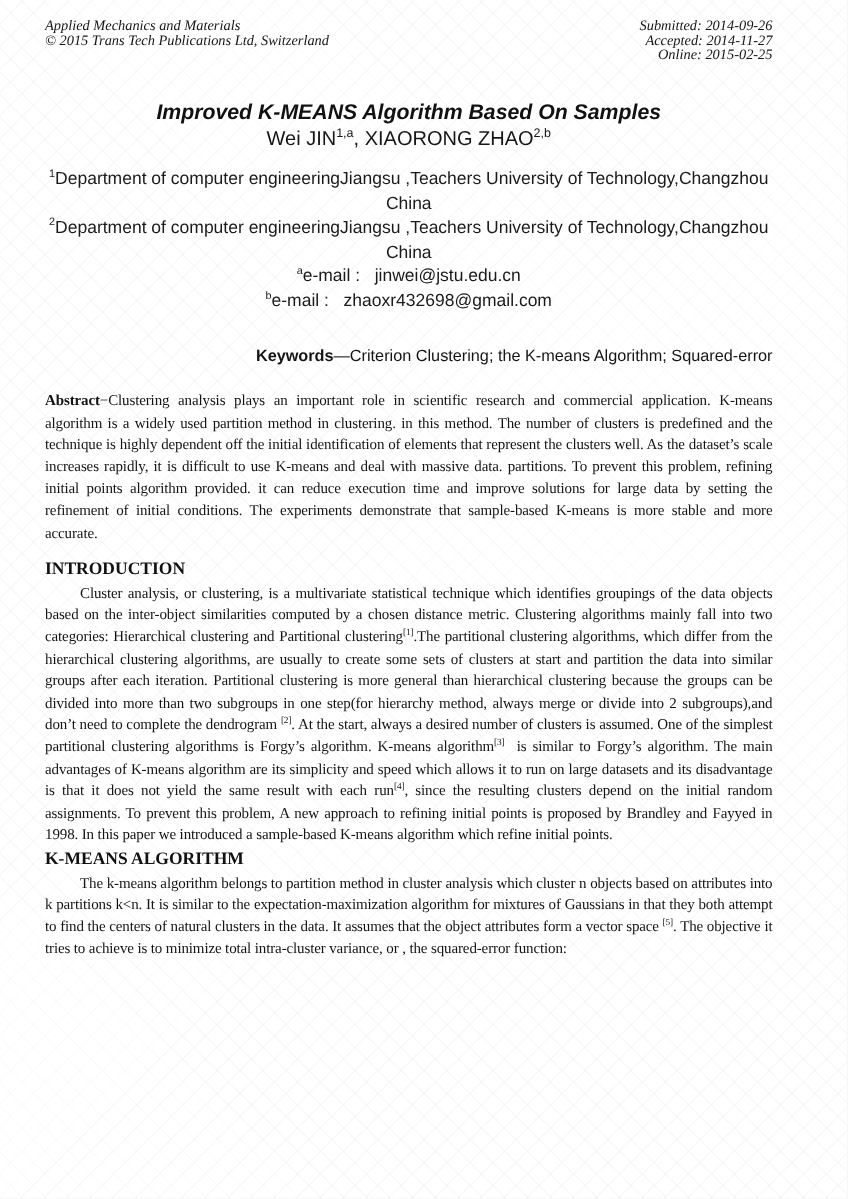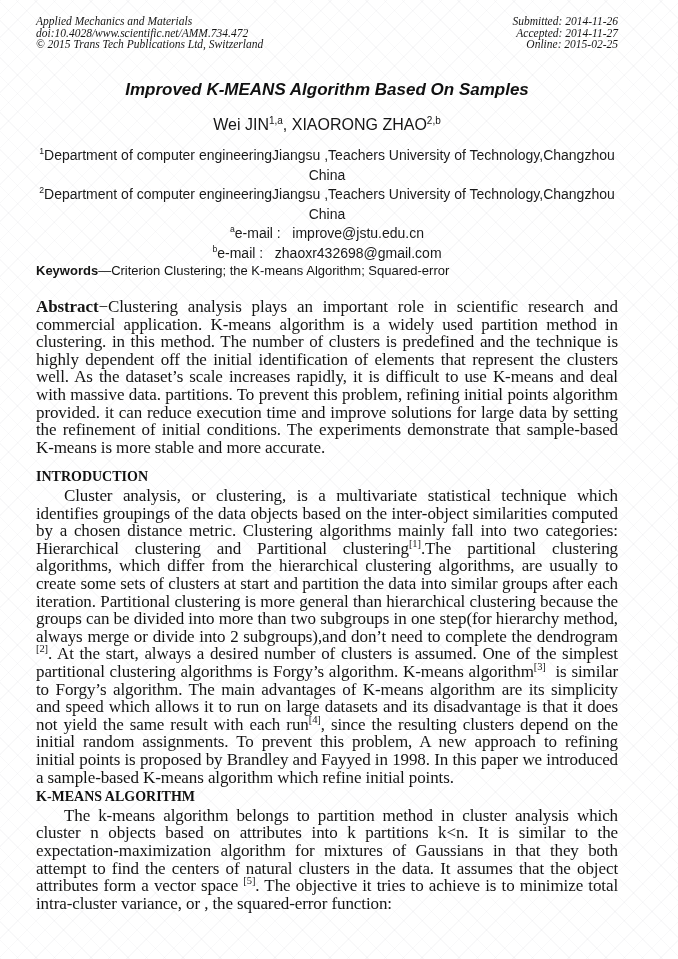--- a/index.html
+++ b/index.html
@@ -37,41 +37,43 @@
     font-weight: 700;
     text-align: center;
     margin: 29px 0 0 0;
     color: #111;
     font-style: italic;
   }
   .authors {
     font-family: "Liberation Sans", sans-serif;
     font-size: 16px;
     text-align: center;
-    margin-top: 16px;
+    margin-top: 3px;
     color: #161616;
   }
   .authors sup { font-size: 10px; }
   .affiliation, .email {
     font-family: "Liberation Sans", sans-serif;
     font-size: 14px;
     line-height: 19.5px;
     text-align: center;
     color: #1a1a1a;
     white-space: pre-wrap;
   }
   .affiliation.first { margin-top: 12px; }
   .keywords {
     font-family: "Liberation Sans", sans-serif;
     font-size: 13px;
+    margin-top: 27px;
     color: #141414;
+    text-align: right;
   }
   .body-text {
     font-family: "Liberation Serif", serif;
-    font-size: 17px;
+    font-size: 12px;
     letter-spacing: -0.1px;
     line-height: 17.6px;
     text-align: justify;
     margin: 0;
     color: #141414;
   }
   .abstract { margin-top: 20px; }
   .section-heading {
     font-family: "Liberation Serif", serif;
     font-size: 14px;
@@ -86,38 +88,37 @@
   .bold { font-weight: 700; }
 </style>
 </head>
 <body>
 
 <div class="page">
 
   <div class="journal-header">
     <div class="header-left">
       <div>Applied Mechanics and Materials</div>
-      <div>doi:10.4028/www.scientific.net/AMM.734.472</div>
       <div>© 2015 Trans Tech Publications Ltd, Switzerland</div>
     </div>
     <div class="header-right">
-      <div>Submitted: 2014-11-26</div>
+      <div>Submitted: 2014-09-26</div>
       <div>Accepted: 2014-11-27</div>
       <div>Online: 2015-02-25</div>
     </div>
   </div>
 
   <h1 class="paper-title">Improved K-MEANS Algorithm Based On Samples</h1>
 
   <div class="authors"><span>Wei JIN</span><sup>1,a</sup><span>, XIAORONG ZHAO</span><sup>2,b</sup></div>
 
   <div class="affiliation first"><sup>1</sup><span>Department of computer engineeringJiangsu ,Teachers University of Technology,Changzhou</span><br><span>China</span></div>
   <div class="affiliation"><sup>2</sup><span>Department of computer engineeringJiangsu ,Teachers University of Technology,Changzhou</span><br><span>China</span></div>
 
-  <div class="email"><sup>a</sup><span>e-mail :   improve@jstu.edu.cn</span></div>
+  <div class="email"><sup>a</sup><span>e-mail :   jinwei@jstu.edu.cn</span></div>
   <div class="email"><sup>b</sup><span>e-mail :   zhaoxr432698@gmail.com</span></div>
 
   <div class="keywords"><span class="bold">Keywords</span><span>—Criterion Clustering; the K-means Algorithm; Squared-error</span></div>
 
   <p class="body-text abstract"><span class="bold">Abstract</span><span>−Clustering analysis plays an important role in scientific research and commercial application. K-means algorithm is a widely used partition method in clustering. in this method. The number of clusters is predefined and the technique is highly dependent off the initial identification of elements that represent the clusters well. As the dataset’s scale increases rapidly, it is difficult to use K-means and deal with massive data. partitions. To prevent this problem, refining initial points algorithm provided. it can reduce execution time and improve solutions for large data by setting the refinement of initial conditions. The experiments demonstrate that sample-based K-means is more stable and more accurate.</span></p>
 
   <h2 class="section-heading">INTRODUCTION</h2>
   <p class="body-text indent"><span>Cluster analysis, or clustering, is a multivariate statistical technique which identifies groupings of the data objects based on the inter-object similarities computed by a chosen distance metric. Clustering algorithms mainly fall into two categories: Hierarchical clustering and Partitional clustering</span><sup>[1]</sup><span>.The partitional clustering algorithms, which differ from the hierarchical clustering algorithms, are usually to create some sets of clusters at start and partition the data into similar groups after each iteration. Partitional clustering is more general than hierarchical clustering because the groups can be divided into more than two subgroups in one step(for hierarchy method, always merge or divide into 2 subgroups),and don’t need to complete the dendrogram </span><sup>[2]</sup><span>. At the start, always a desired number of clusters is assumed. One of the simplest partitional clustering algorithms is Forgy’s algorithm. K-means algorithm</span><sup>[3]</sup><span>&nbsp; is similar to Forgy’s algorithm. The main advantages of K-means algorithm are its simplicity and speed which allows it to run on large datasets and its disadvantage is that it does not yield the same result with each run</span><sup>[4]</sup><span>, since the resulting clusters depend on the initial random assignments. To prevent this problem, A new approach to refining initial points is proposed by Brandley and Fayyed in 1998. In this paper we introduced a sample-based K-means algorithm which refine initial points.</span></p>
 
   <h2 class="section-heading tight">K-MEANS ALGORITHM</h2>

